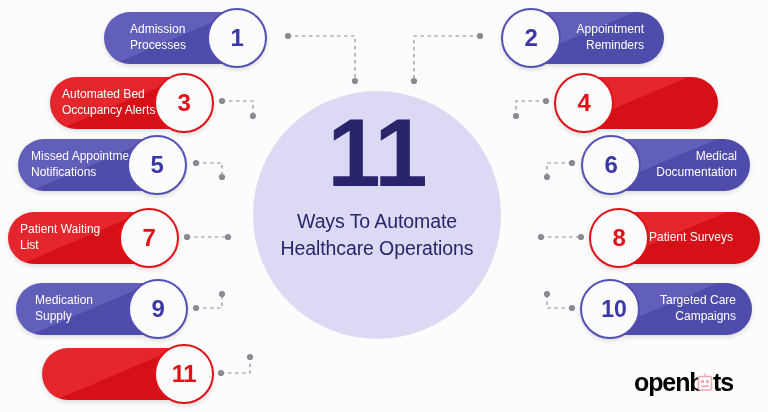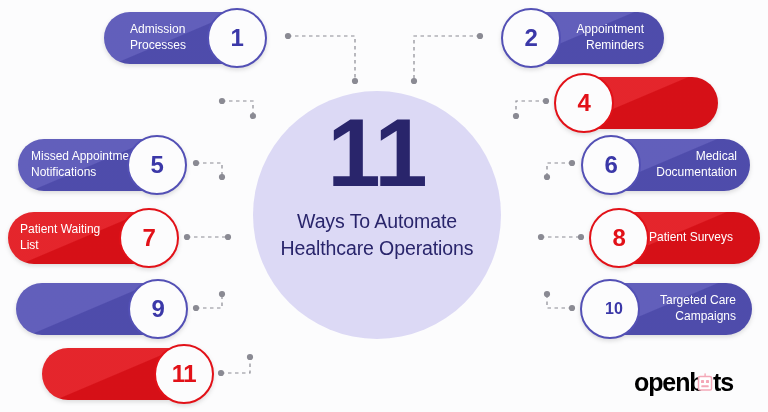--- a/index.html
+++ b/index.html
@@ -174,20 +174,28 @@
 
   <div class="pill left purple" style="left:104px;top:12px;width:162px;">
     <div class="body"></div>
     <div class="label" style="margin-left:26px;">Admission
 Processes</div>
     <div class="badge" style="right:-1px;">
       <span>1</span>
     </div>
   </div>
 
+  <div class="pill left red" style="left:50px;top:77px;width:162px;">
+    <div class="body"></div>
+    <div class="label" style="margin-left:12px;">Automated Bed
+Occupancy Alerts</div>
+    <div class="badge" style="right:-2px;">
+      <span>3</span>
+    </div>
+  </div>
 
   <div class="pill left purple" style="left:18px;top:139px;width:168px;">
     <div class="body"></div>
     <div class="label" style="margin-left:13px;">Missed Appointment
 Notifications</div>
     <div class="badge" style="right:-1px;">
       <span>5</span>
     </div>
   </div>
 
@@ -195,20 +203,22 @@
     <div class="body"></div>
     <div class="label" style="margin-left:12px;">Patient Waiting
 List</div>
     <div class="badge" style="right:-2px;">
       <span>7</span>
     </div>
   </div>
 
   <div class="pill left purple" style="left:16px;top:283px;width:170px;">
     <div class="body"></div>
+    <div class="label" style="margin-left:19px;">Medication
+Supply</div>
     <div class="badge" style="right:-2px;">
       <span>9</span>
     </div>
   </div>
 
   <div class="pill left red" style="left:42px;top:348px;width:170px;">
     <div class="body"></div>
     <div class="badge" style="right:-2px;">
       <span>11</span>
     </div>
@@ -245,21 +255,21 @@
     <div class="badge" style="left:-2px;">
       <span>8</span>
     </div>
   </div>
 
   <div class="pill right purple" style="left:582px;top:283px;width:170px;justify-content:flex-end;">
     <div class="body"></div>
     <div class="label" style="margin-right:16px;">Targeted Care
 Campaigns</div>
     <div class="badge" style="left:-2px;">
-      <span style="font-size:16px;letter-spacing:0px;margin-left:8px;">10</span>
+      <span style="font-size:23px;letter-spacing:0px;margin-left:8px;">10</span>
     </div>
   </div>
 
   <div class="logo">
     <svg width="112" height="30" viewBox="0 0 112 30">
 
       <text x="0" y="23" font-family="Liberation Sans, sans-serif" font-size="25" font-weight="bold" fill="#000000" letter-spacing="-1.1">openb</text>
 
       <g>
         <rect x="64.5" y="8.5" width="13" height="13.5" rx="1.6" fill="#ffffff" stroke="#f4a8b8" stroke-width="1.5"></rect>

